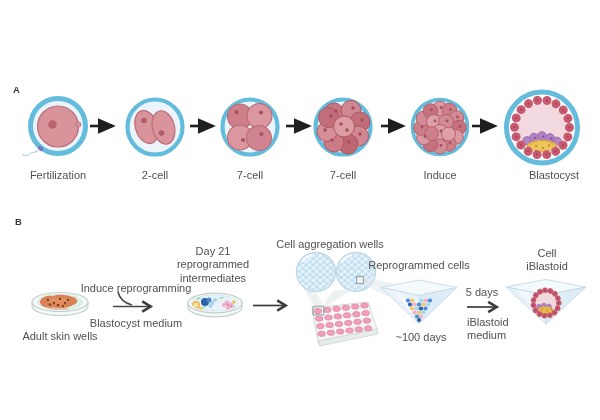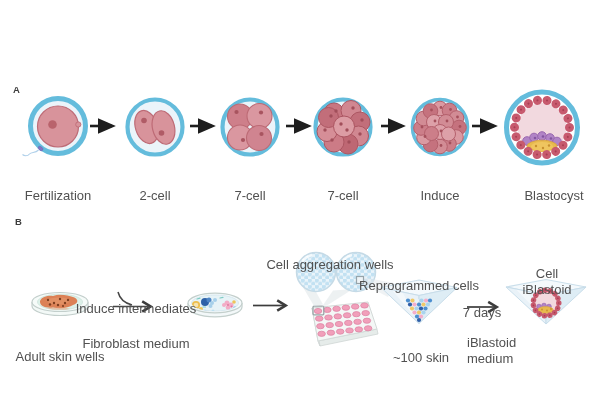--- a/index.html
+++ b/index.html
@@ -1,20 +1,20 @@
 <!DOCTYPE html>
 <html><head>
 <meta charset="utf-8">
 <style>
   html,body{margin:0;padding:0;background:#fff;}
   .canvas{position:relative;width:600px;height:420px;background:#ffffff;overflow:hidden;
           font-family:"Liberation Sans",sans-serif;}
   .canvas svg{position:absolute;left:0;top:0;}
-  .lbl{position:absolute;font-size:13px;line-height:1.22;color:#515151;text-align:center;
-       transform:translateX(-50%);white-space:pre-line;margin-top:19px;}
+  .lbl{position:absolute;font-size:11px;line-height:1.22;color:#515151;text-align:center;
+       transform:translateX(-50%);white-space:pre-line;}
   .lbl-left{transform:none;text-align:left;}
   .panel-lbl{position:absolute;font-size:9.5px;font-weight:bold;color:#3d3d3d;}
 </style>
 </head>
 <body>
 
 <div class="canvas">
 
 <svg width="600" height="420" viewBox="0 0 600 420">
   <defs>
@@ -345,23 +345,26 @@
   <div class="panel-lbl" style="left:13px;top:84px">A</div>
   <div class="lbl" style="left:58px;top:169px">Fertilization</div>
   <div class="lbl" style="left:155px;top:169px">2-cell</div>
   <div class="lbl" style="left:250px;top:169px">7-cell</div>
   <div class="lbl" style="left:343px;top:169px">7-cell</div>
   <div class="lbl" style="left:440px;top:169px">Induce</div>
   <div class="lbl" style="left:554px;top:169px">Blastocyst</div>
 
   <div class="panel-lbl" style="left:15px;top:216px">B</div>
   <div class="lbl" style="left:60px;top:330px">Adult skin wells</div>
-  <div class="lbl" style="left:136px;top:282px">Induce intermediates</div>
-  <div class="lbl" style="left:136px;top:317px">Fibroblast medium</div>
+  <div class="lbl" style="left:136px;top:282px">Induce reprogramming</div>
+  <div class="lbl" style="left:136px;top:317px">Blastocyst medium</div>
+  <div class="lbl" style="left:213px;top:245px">Day 21
+reprogrammed
+intermediates</div>
   <div class="lbl" style="left:330px;top:238px">Cell aggregation wells</div>
   <div class="lbl" style="left:419px;top:259px">Reprogrammed cells</div>
-  <div class="lbl" style="left:421px;top:331px">~100 skin</div>
-  <div class="lbl" style="left:482px;top:286px">7 days</div>
+  <div class="lbl" style="left:421px;top:331px">~100 days</div>
+  <div class="lbl" style="left:482px;top:286px">5 days</div>
   <div class="lbl lbl-left" style="left:467px;top:316px">iBlastoid
 medium</div>
   <div class="lbl" style="left:547px;top:247px">Cell
 iBlastoid</div>
 </div>
 
 </body></html>

